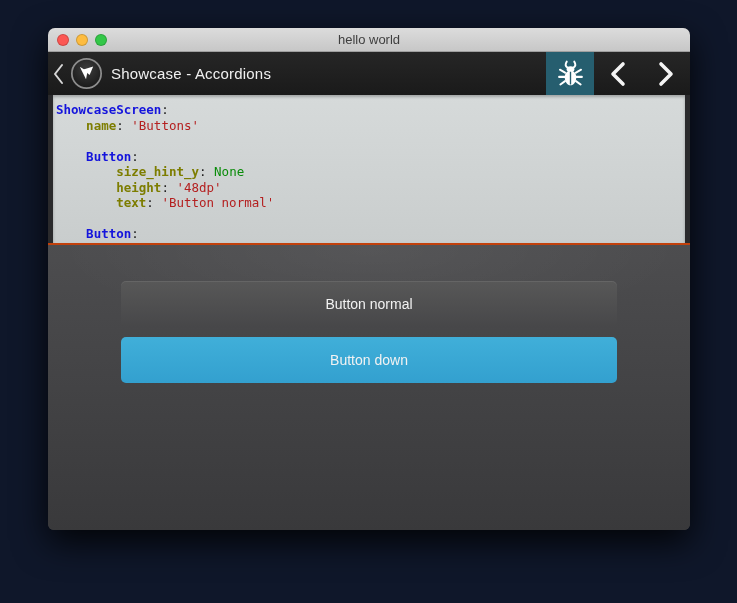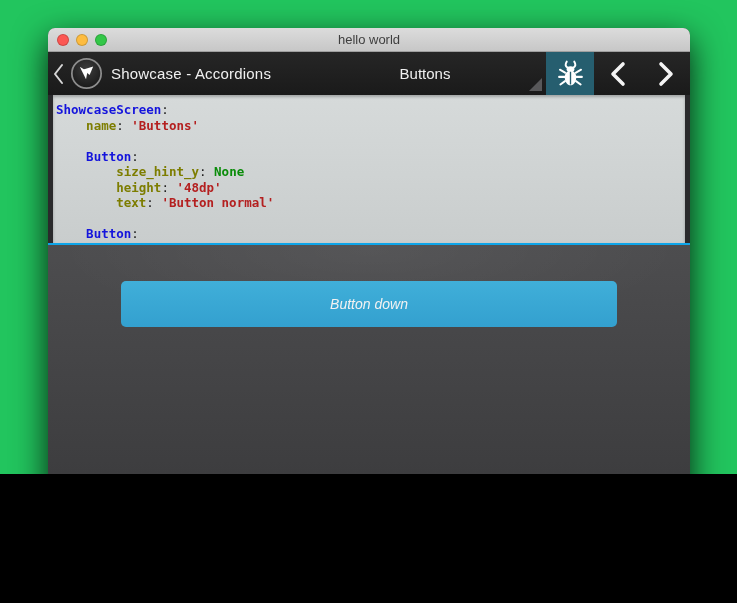--- a/index.html
+++ b/index.html
@@ -1,16 +1,16 @@
 <!DOCTYPE html>
 <html><head>
 <meta charset="utf-8">
 <style>
   html,body{margin:0;padding:0;background:#000;}
-  .stage{position:relative;width:737px;height:474px;background:#22c55e;overflow:hidden;
+  .stage{position:relative;width:737px;height:603px;background:#0f172a;overflow:hidden;
          font-family:"Liberation Sans", sans-serif;}
   .window{position:absolute;left:48px;top:28px;width:642px;height:502px;
           border-radius:7px 7px 6px 6px;overflow:hidden;background:#3c3c3e;
           box-shadow:0 12px 34px rgba(0,0,0,.85);}
   
   .titlebar{position:relative;height:23px;background:linear-gradient(#dcdcdc,#c7c7c7);
             border-bottom:1px solid #9f9f9f;display:flex;align-items:center;justify-content:center;}
   .lights{position:absolute;left:9px;top:0;height:23px;display:flex;align-items:center;gap:7px;}
   .light{width:12px;height:12px;border-radius:50%;box-sizing:border-box;border:1px solid rgba(0,0,0,.18);}
   .light.red{background:#fc5753;}
@@ -25,42 +25,42 @@
   .ab-title{color:#f0f0f0;font-size:15px;letter-spacing:.2px;}
   .ab-spacer{flex:1;}
   .spinner{position:relative;width:242px;display:flex;align-items:center;justify-content:center;
            color:#f0f0f0;font-size:15px;cursor:pointer;}
   .caret{position:absolute;right:4px;bottom:4px;width:0;height:0;
          border-left:13px solid transparent;border-bottom:13px solid #58585a;}
   .bug-btn{width:48px;display:flex;align-items:center;justify-content:center;
            background:#265e6f;cursor:pointer;}
   .nav-btn{width:48px;display:flex;align-items:center;justify-content:center;cursor:pointer;}
   
-  .codewrap{height:148px;background:#2a2a2c;padding:0 5px;border-bottom:2px solid #0ea5e9;}
+  .codewrap{height:148px;background:#2a2a2c;padding:0 5px;border-bottom:2px solid #c2410c;}
   .codepanel{height:141px;background:linear-gradient(#d6dada,#c9cdcd);
              padding:7px 0 0 3px;overflow:hidden;
              box-shadow:inset 0 2px 3px rgba(0,0,0,.25);
              font-family:"DejaVu Sans Mono", monospace;font-size:12.5px;line-height:15.5px;
              font-weight:bold;white-space:pre;}
   .code-line{white-space:pre;}
   .tok-cls{color:#1414dc;font-weight:bold;}
   .tok-attr{color:#7d7d00;font-weight:bold;}
   .tok-p{color:#222;font-weight:normal;}
-  .tok-str{color:#b42020;font-weight:bold;}
-  .tok-kw{color:#0a8c0a;font-weight:bold;}
+  .tok-str{color:#b42020;font-weight:normal;}
+  .tok-kw{color:#0a8c0a;font-weight:normal;}
   .tok-ws{font-weight:normal;}
   
   .content{height:286px;background:
       radial-gradient(ellipse 70% 40% at 50% 2%, rgba(255,255,255,.05), rgba(255,255,255,0) 70%),
       linear-gradient(#4d4d4f,#39393b);
       display:flex;flex-direction:column;align-items:center;gap:10px;padding-top:36px;box-sizing:border-box;}
   .kv-btn{width:496px;height:46px;border-radius:5px;display:flex;align-items:center;justify-content:center;
           font-size:14px;color:#f2f2f2;cursor:pointer;}
   .state-normal{background:linear-gradient(#585858,#474749);box-shadow:inset 0 1px 0 rgba(255,255,255,.08);}
-  .state-down{background:linear-gradient(#40afd9,#33a0cf);font-style:italic;}
+  .state-down{background:linear-gradient(#40afd9,#33a0cf);}
   .state-disabled{background:linear-gradient(#3e3e40,#343436);color:#6a6e70;}
   .state-down-disabled{background:linear-gradient(#37434c,#2f3b43);color:#64707a;}
 </style>
 </head>
 <body>
 
 <div class="stage">
   <div class="window">
 
     <div class="titlebar">
@@ -84,24 +84,20 @@
                 <stop offset="100%" stop-color="#141414"></stop>
             </radialGradient>
           </defs>
           <circle cx="16" cy="16" r="14.2" fill="url(#lg)" stroke="#8d8d8d" stroke-width="1.7"></circle>
           <path d="M9.5 9.5 L15.5 21.5 L17 14 Z" fill="#fff"></path>
           <path d="M13 12 L22.5 9.2 L19 17.5 Z" fill="#fff"></path>
         </svg>
         <span class="ab-title">Showcase - Accordions</span>
       </div>
       <div class="ab-spacer"></div>
-      <div class="spinner">
-        <span>Buttons</span>
-        <span class="caret"></span>
-      </div>
       <div class="bug-btn">
         <svg width="27" height="29" viewBox="0 0 32 34">
           <g fill="none" stroke="#fff" stroke-width="2.4" stroke-linecap="round">
             <path d="M11.5 3 Q8.5 7.5 12.5 10"></path>
             <path d="M20.5 3 Q23.5 7.5 19.5 10"></path>
             <path d="M9.5 16 L3.5 12.5"></path>
             <path d="M9.5 21 L2.5 21"></path>
             <path d="M9.5 26 L4 30"></path>
             <path d="M22.5 16 L28.5 12.5"></path>
             <path d="M22.5 21 L29.5 21"></path>
@@ -122,17 +118,18 @@
           <polyline points="6,3 16,13 6,23" fill="none" stroke="#f4f4f4" stroke-width="3.6" stroke-linecap="round" stroke-linejoin="round"></polyline>
         </svg>
       </div>
     </div>
 
     <div class="codewrap">
       <div class="codepanel"><div class="code-line"><span class="tok-cls">ShowcaseScreen</span><span class="tok-p">:</span></div><div class="code-line"><span class="tok-ws">    </span><span class="tok-attr">name</span><span class="tok-p">:</span><span class="tok-ws"> </span><span class="tok-str">'Buttons'</span></div><div class="code-line">&nbsp;</div><div class="code-line"><span class="tok-ws">    </span><span class="tok-cls">Button</span><span class="tok-p">:</span></div><div class="code-line"><span class="tok-ws">        </span><span class="tok-attr">size_hint_y</span><span class="tok-p">:</span><span class="tok-ws"> </span><span class="tok-kw">None</span></div><div class="code-line"><span class="tok-ws">        </span><span class="tok-attr">height</span><span class="tok-p">:</span><span class="tok-ws"> </span><span class="tok-str">'48dp'</span></div><div class="code-line"><span class="tok-ws">        </span><span class="tok-attr">text</span><span class="tok-p">:</span><span class="tok-ws"> </span><span class="tok-str">'Button normal'</span></div><div class="code-line">&nbsp;</div><div class="code-line"><span class="tok-ws">    </span><span class="tok-cls">Button</span><span class="tok-p">:</span></div></div>
     </div>
 
     <div class="content">
+      <div class="kv-btn state-normal">Button normal</div>
       <div class="kv-btn state-down">Button down</div>
     </div>
 
   </div>
 </div>
 
 </body></html>

